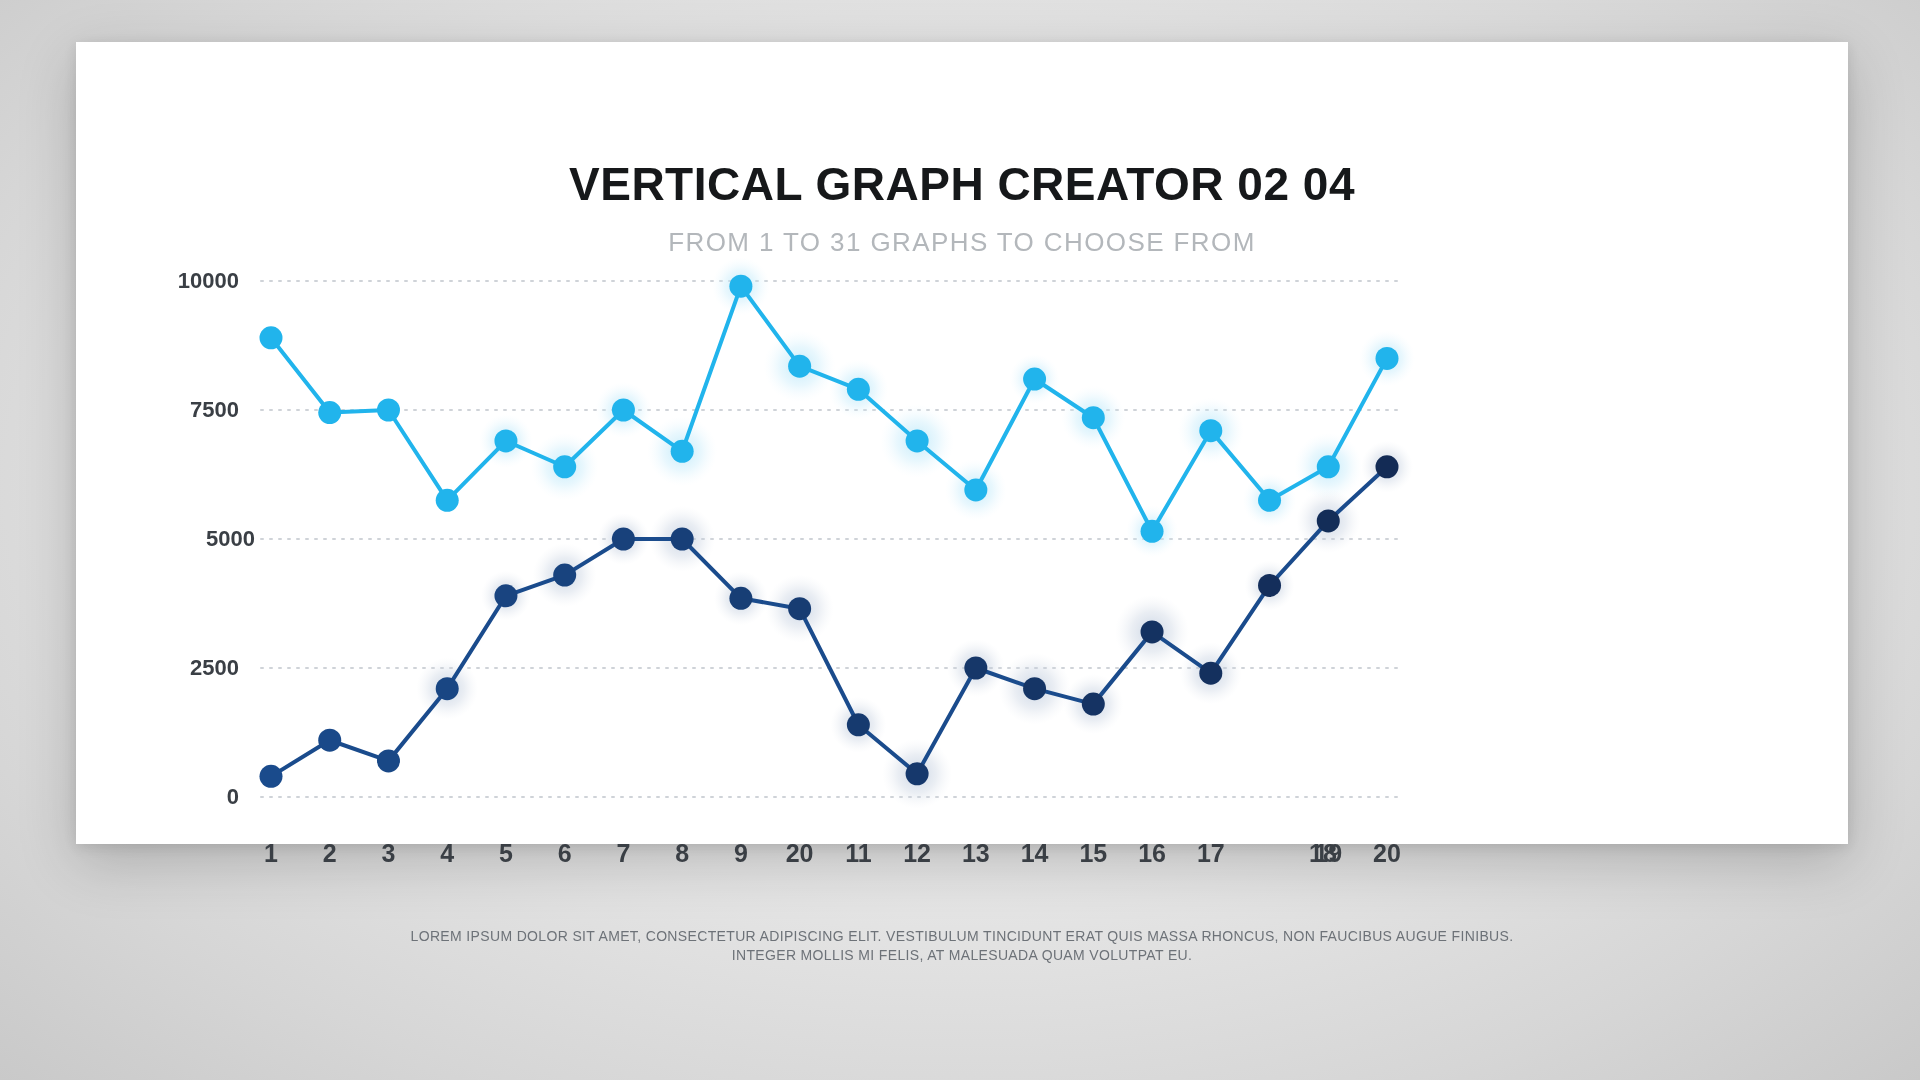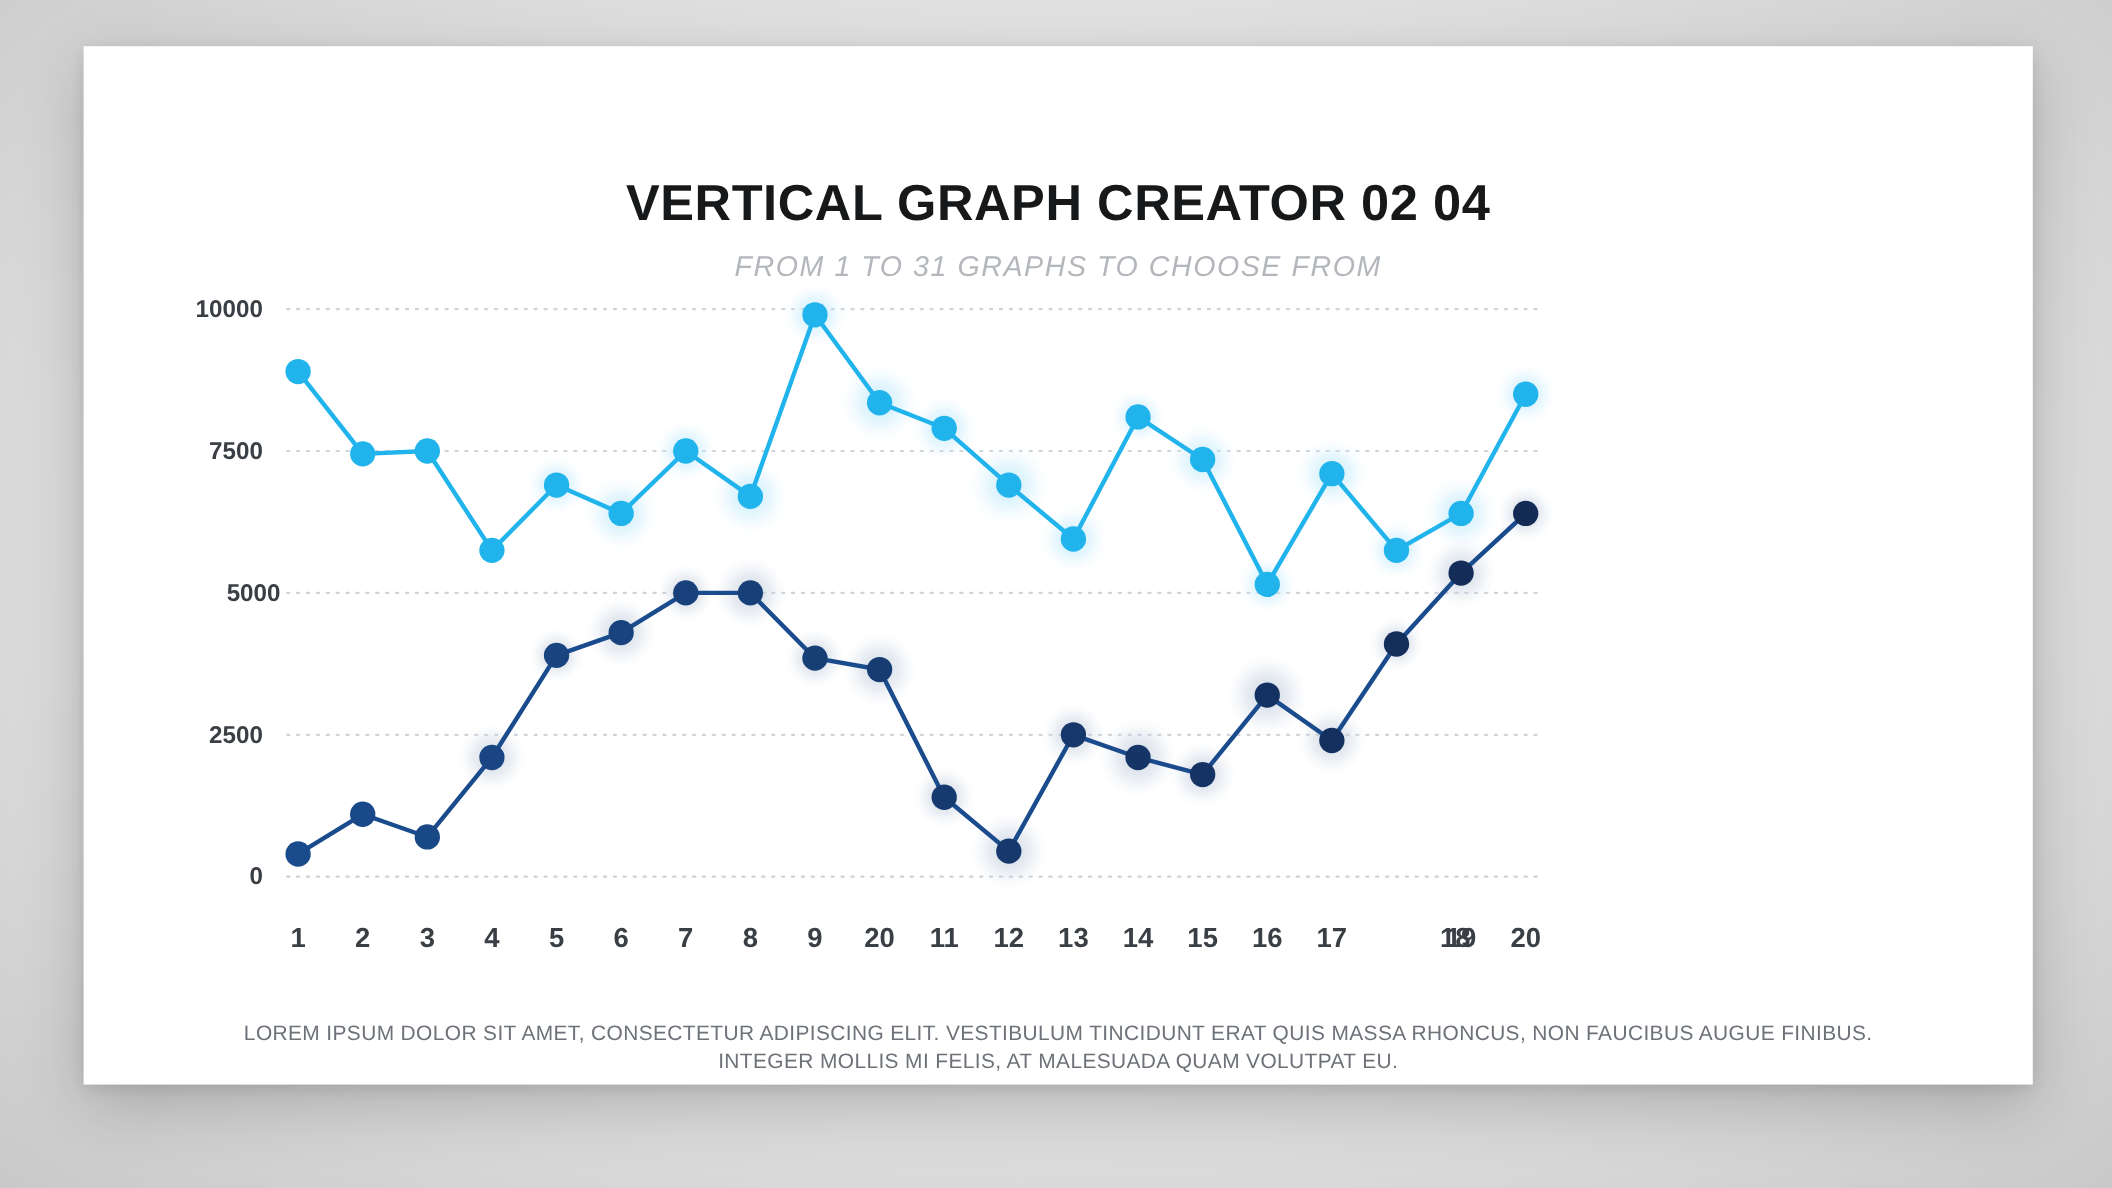--- a/index.html
+++ b/index.html
@@ -8,37 +8,36 @@
     overflow:hidden;
     font-family:"Liberation Sans", sans-serif;
   }
   body {
     background: radial-gradient(ellipse at 50% 45%, #f2f2f2 0%, #e7e7e7 45%, #d6d6d6 78%, #c9c9c9 100%);
     position:relative;
   }
   #card {
     position:absolute;
     left:76px; top:42px;
-    width:1772px; height:944px;
+    width:1772px; height:802px;
     background:#ffffff;
     box-shadow: 0 18px 55px rgba(0,0,0,0.20), 0 3px 12px rgba(0,0,0,0.10);
     padding-left: 23px;
   }
   #title {
     position:absolute; left:0; top:115px; width:100%;
     text-align:center;
     font-size:46px; font-weight:bold; letter-spacing:0.5px;
     color:#16181a;
   }
   #subtitle {
     position:absolute; left:0; top:185px; width:100%;
     text-align:center;
     font-size:26px; font-weight:normal; letter-spacing:1.4px;
     color:#b3b7bb;
-    font-style:italic;
   }
   #plot-area {
     position:absolute;
     left:0; top:0; width:1772px; height:996px;
   }
   #chart-svg { position:absolute; left:0; top:0; }
   .ytick {
     position:absolute;
     text-align:right;
     font-size:22px; font-weight:bold;
@@ -50,21 +49,21 @@
     position:absolute;
     text-align:center;
     font-size:25px; font-weight:bold;
     color:#3a3f45;
     transform:translateX(-50%);
     white-space:nowrap;
   }
   #footer {
     position:absolute; left:0; top:885px; width:100%;
     text-align:center;
-    font-size:19px; letter-spacing:0.35px; line-height:1.35;
+    font-size:14px; letter-spacing:0.35px; line-height:1.35;
     color:#6d7278;
   }
   #footer div { display:block; }
 </style>
 </head>
 <body>
 
 <div id="card">
 
   <div id="title">VERTICAL GRAPH CREATOR 02 04</div>

